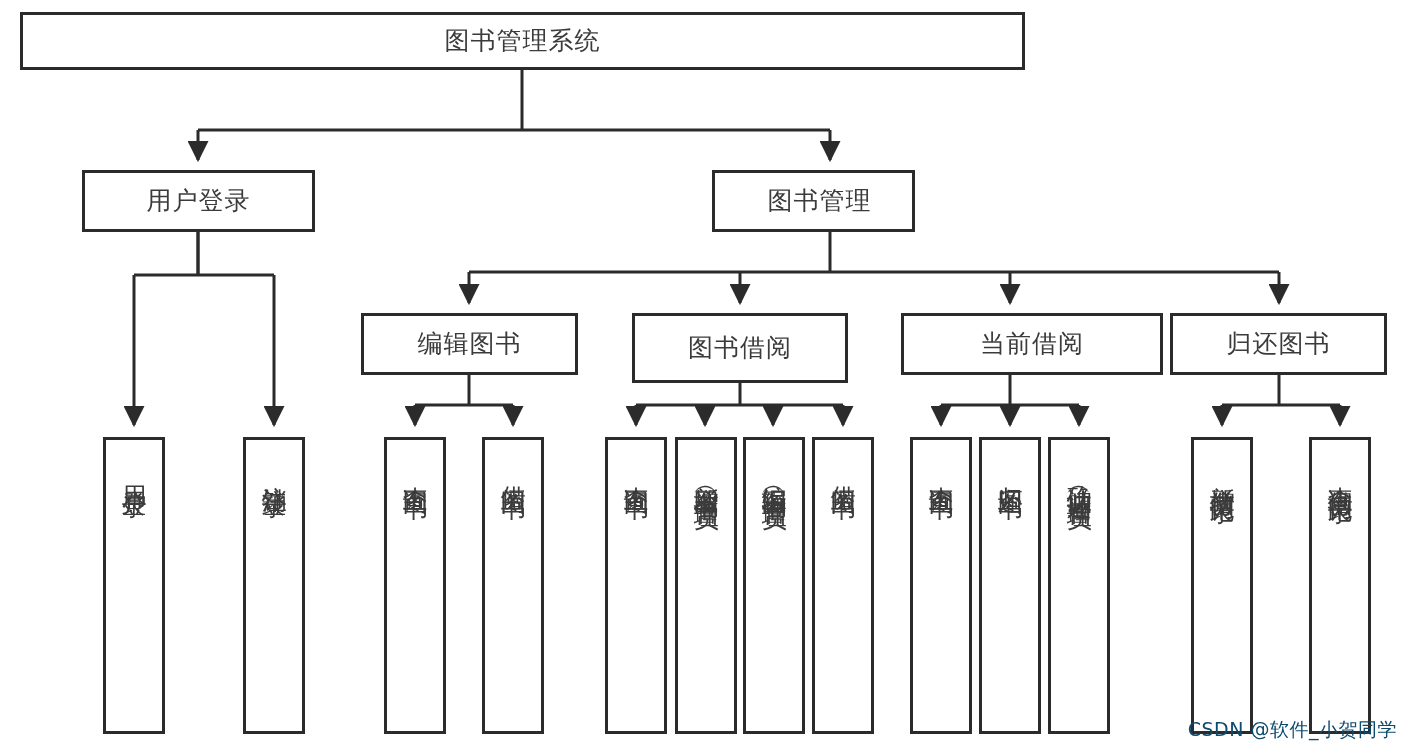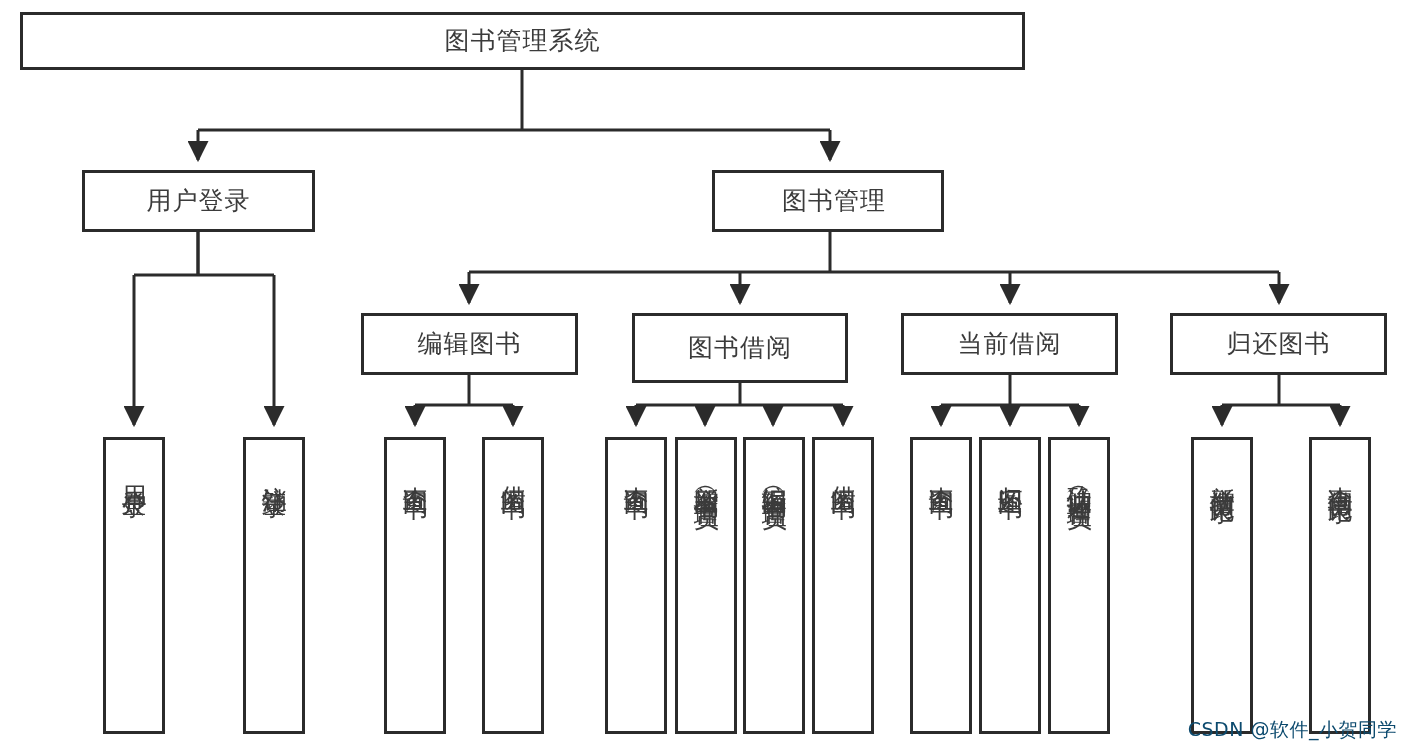--- a/index.html
+++ b/index.html
@@ -110,31 +110,31 @@
     </g>
   </svg>
 
   <div class="node" style="left:20px;top:12px;width:1005px;height:58px;">
     <span class="label">图书管理系统</span>
   </div>
 
   <div class="node" style="left:82px;top:170px;width:233px;height:62px;">
     <span class="label">用户登录</span>
   </div>
-  <div class="node" style="left:712px;top:170px;width:232px;height:62px;padding-left:12px;">
+  <div class="node" style="left:712px;top:170px;width:203px;height:62px;padding-left:12px;">
     <span class="label">图书管理</span>
   </div>
 
   <div class="node" style="left:361px;top:313px;width:217px;height:62px;">
     <span class="label">编辑图书</span>
   </div>
   <div class="node" style="left:632px;top:313px;width:216px;height:70px;">
     <span class="label">图书借阅</span>
   </div>
-  <div class="node" style="left:901px;top:313px;width:217px;height:62px;">
+  <div class="node" style="left:901px;top:313px;width:262px;height:62px;">
     <span class="label">当前借阅</span>
   </div>
   <div class="node" style="left:1170px;top:313px;width:217px;height:62px;">
     <span class="label">归还图书</span>
   </div>
 
   <div class="node leaf" style="left:103px;top:437px;width:62px;height:297px;">
     <span class="label">用户登录</span>
   </div>
   <div class="node leaf" style="left:243px;top:437px;width:62px;height:297px;">

